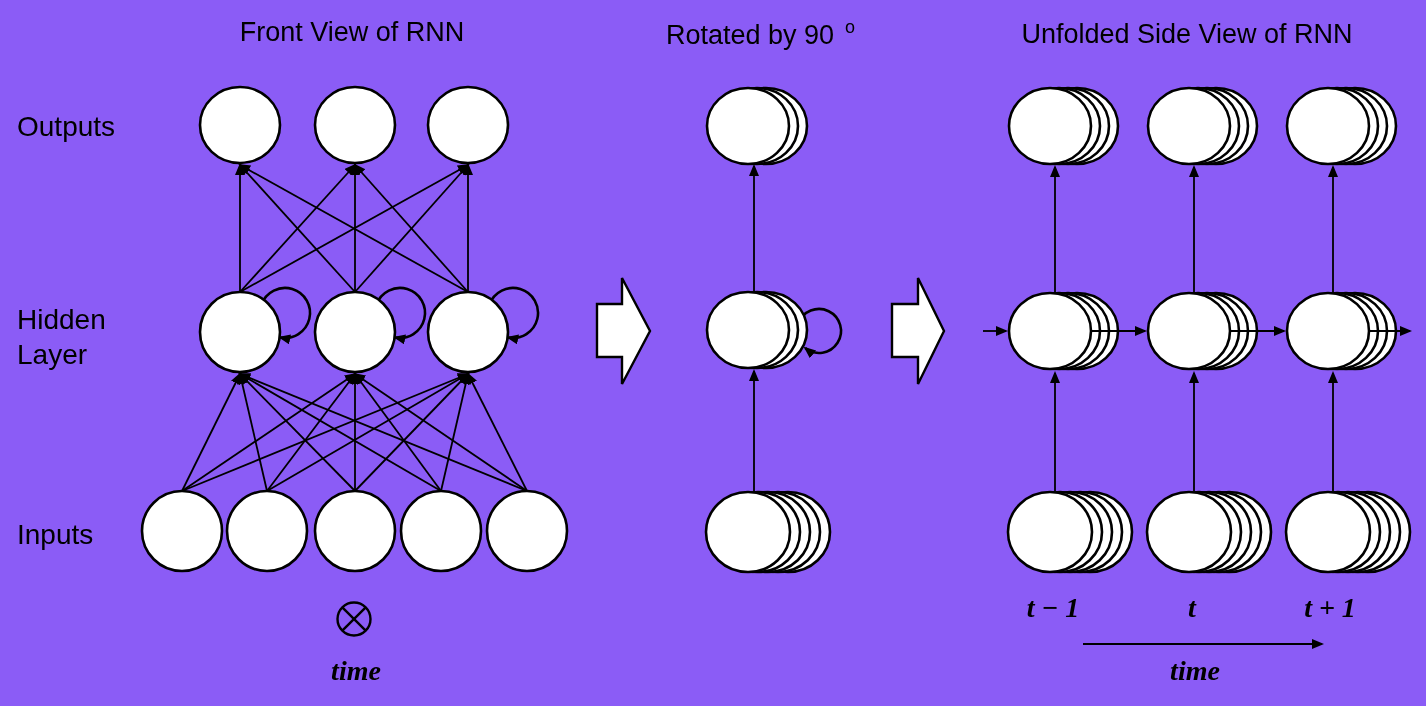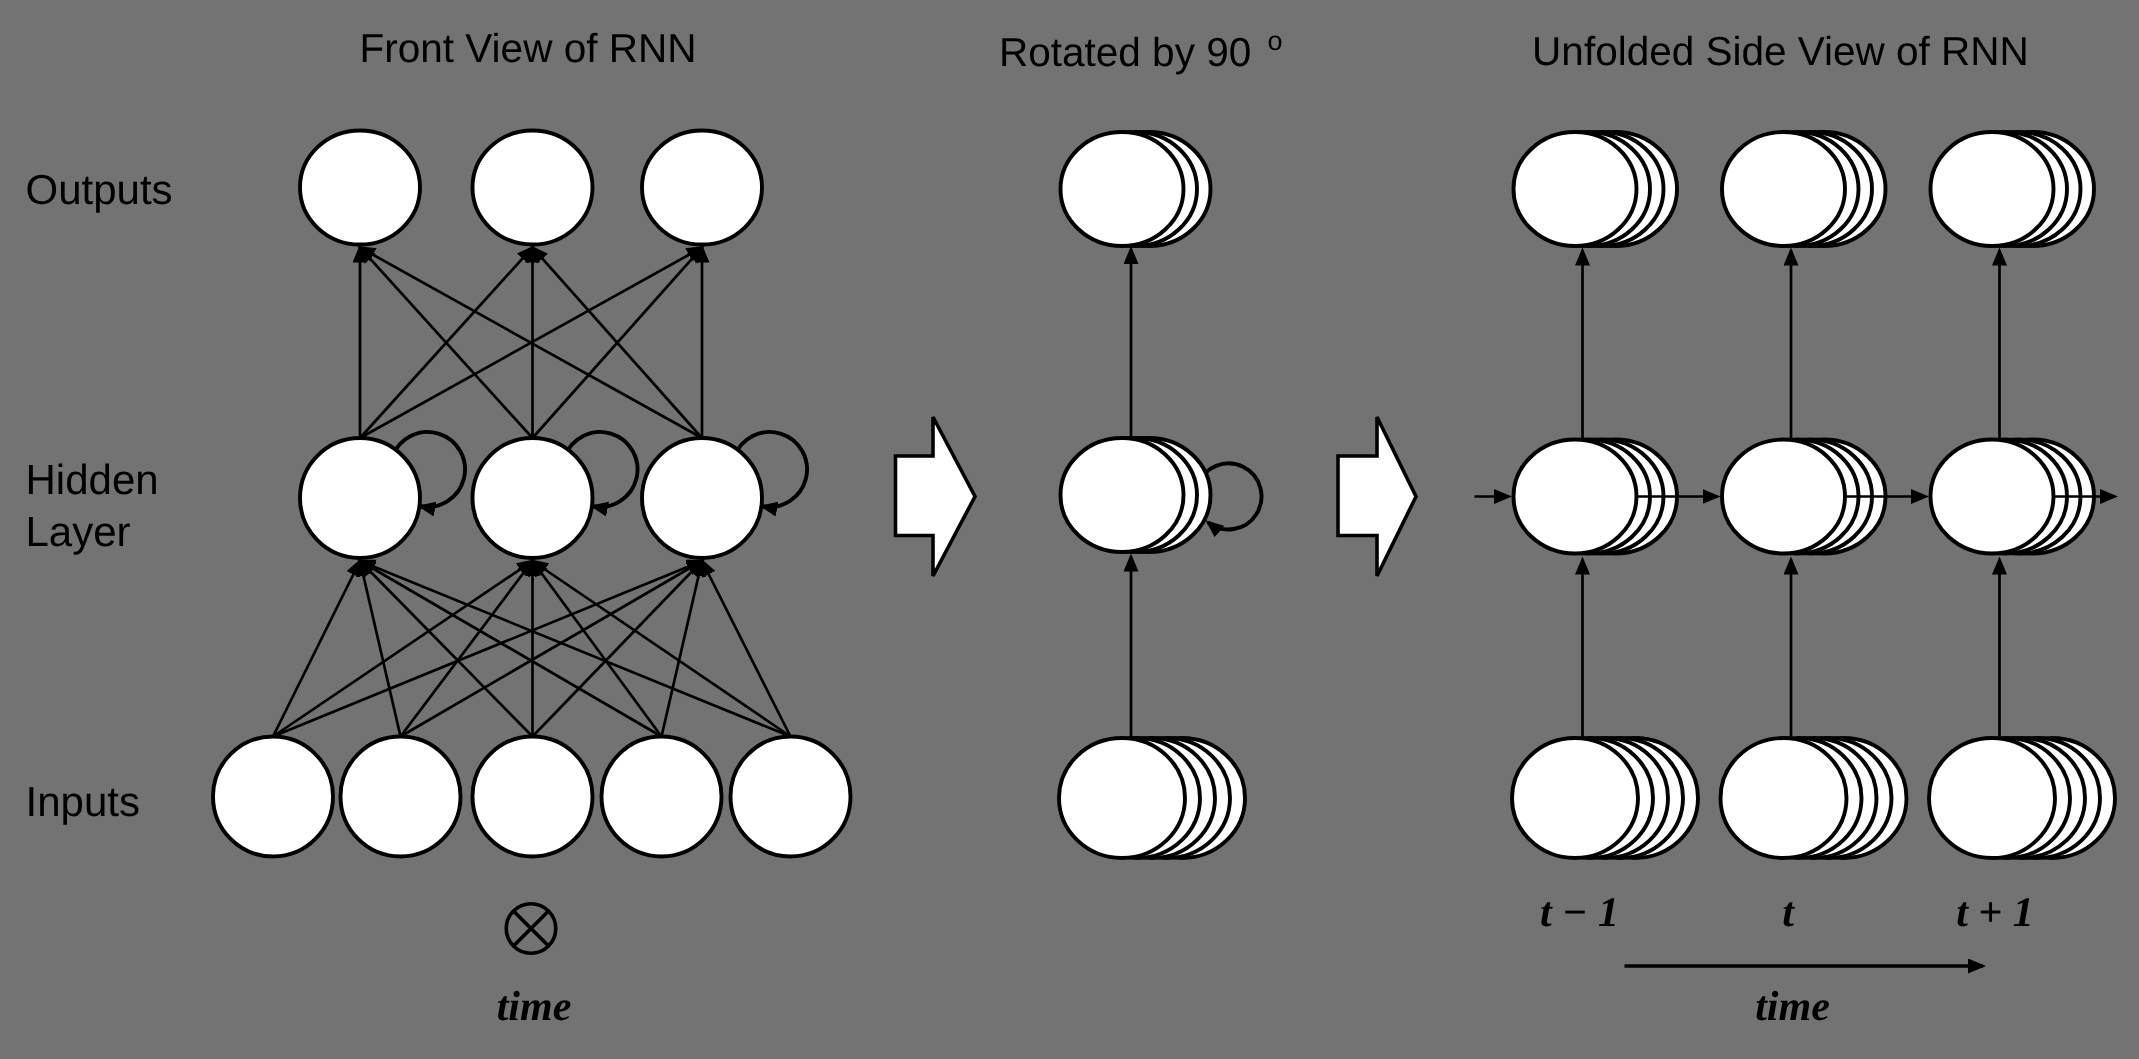--- a/index.html
+++ b/index.html
@@ -1,17 +1,17 @@
 <!DOCTYPE html>
 <html><head>
 <meta charset="utf-8">
 <style>
   html,body { margin:0; padding:0; background:#ffffff; }
   .stage {
-    position:relative; width:1426px; height:706px; background:#737373;
+    position:relative; width:1426px; height:706px; background:#8b5cf6;
     font-family:"Liberation Sans", sans-serif; overflow:hidden;
   }
   svg { position:absolute; left:0; top:0; }
   .node   { fill:#ffffff; stroke:#000000; stroke-width:2.6; }
   .stackc { fill:#ffffff; stroke:#000000; stroke-width:2.6; }
   .cl     { stroke:#000000; stroke-width:1.8; fill:none; }
   .loop   { stroke:#000000; stroke-width:2.6; fill:none; }
   .axisl  { stroke:#000000; stroke-width:2.2; fill:none; }
   .cross  { stroke:#000000; stroke-width:2.4; fill:none; }
   .blockarrow { fill:#ffffff; stroke:#000000; stroke-width:2.4; }

